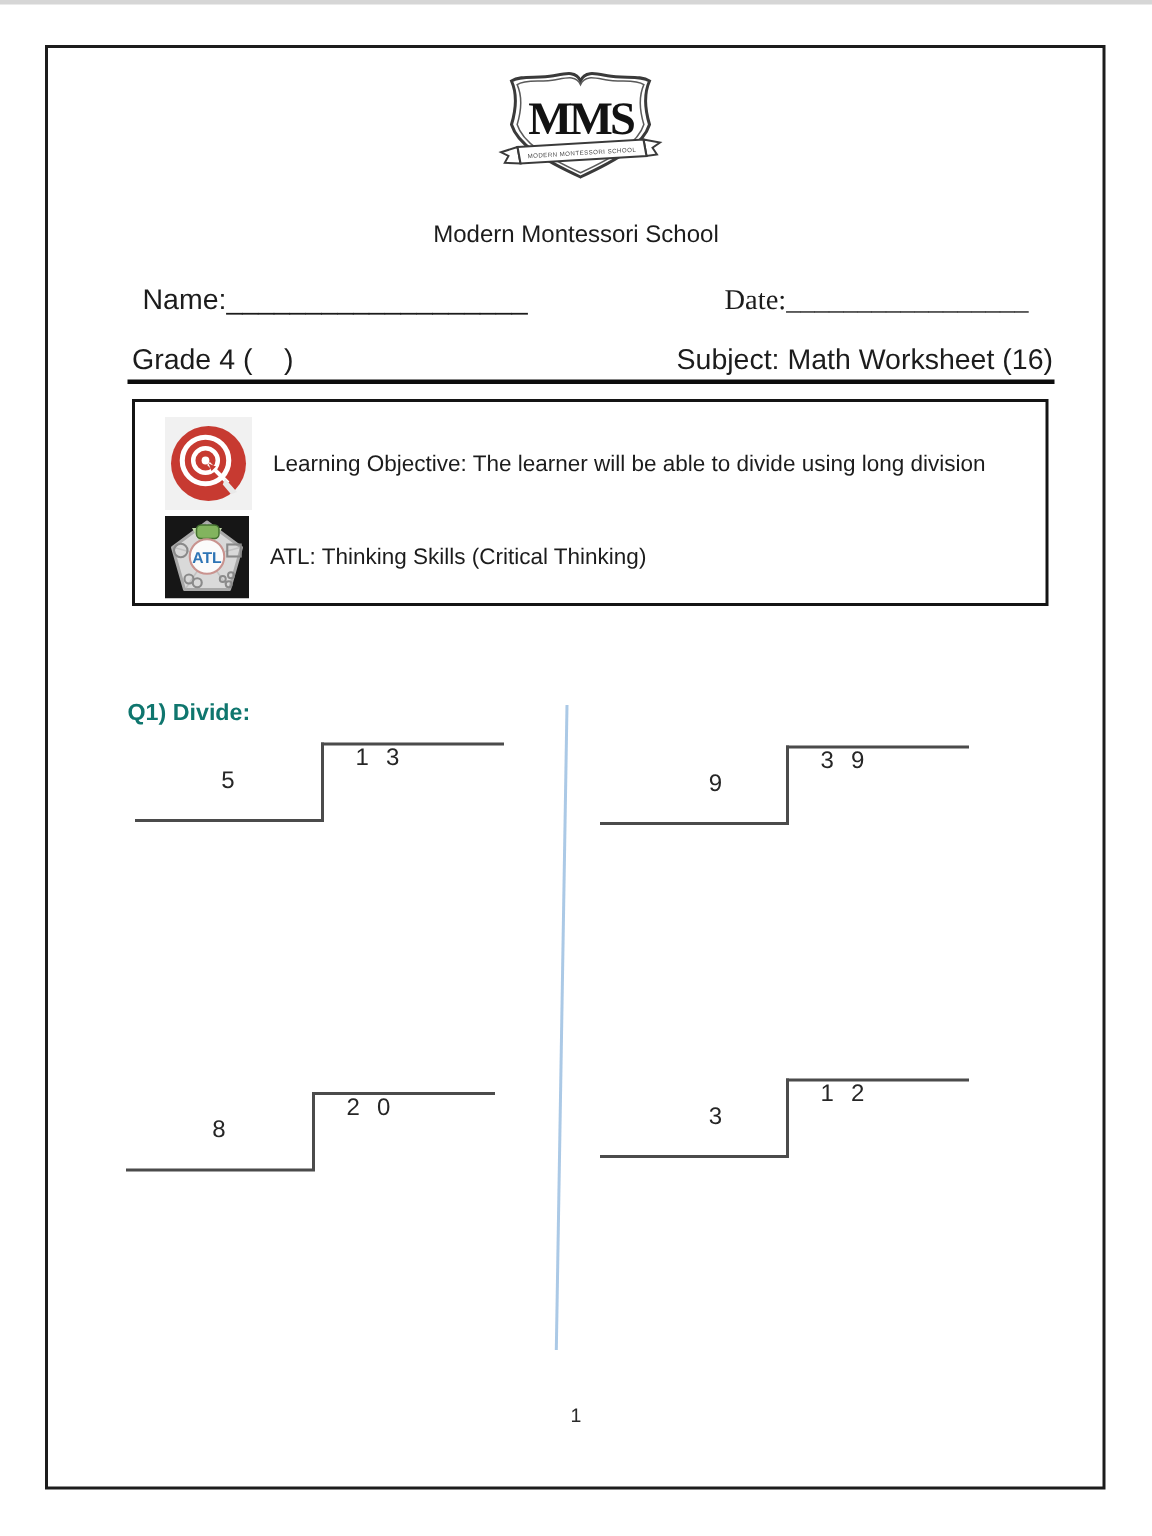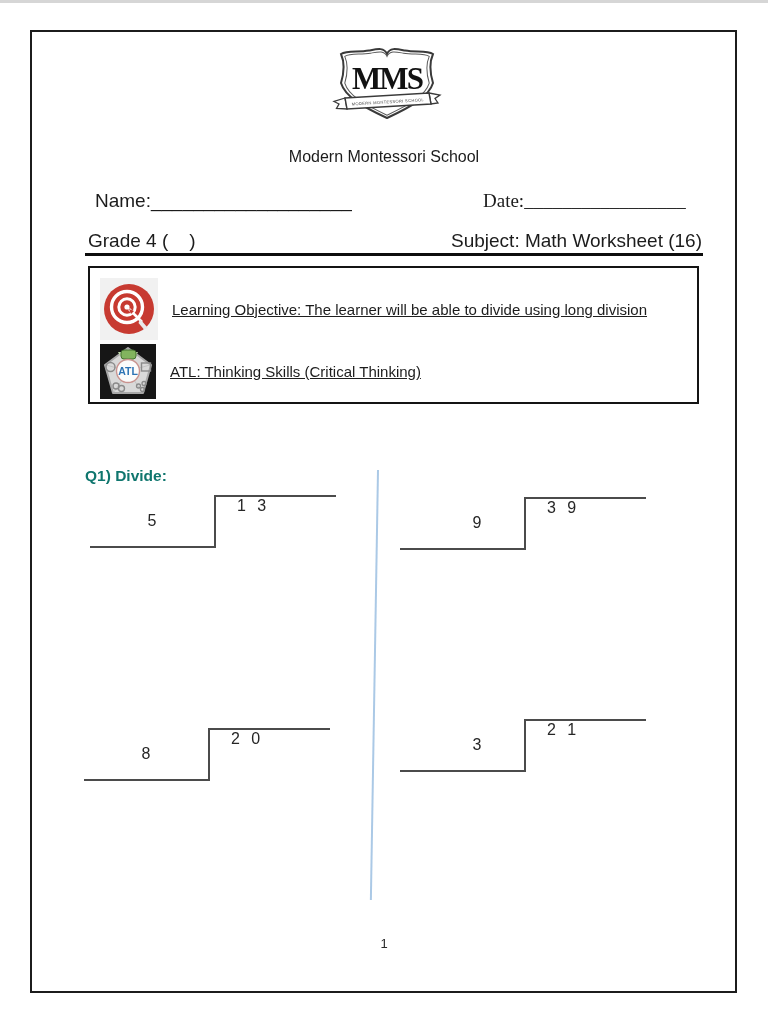--- a/index.html
+++ b/index.html
@@ -17,21 +17,21 @@
   .field{position:absolute;font-size:19px;color:#1c1c1c;white-space:pre;}
   .name-field{left:95px;top:190px;}
   .date-field{left:483px;top:190px;font-family:Liberation Serif, serif;}
   .grade-field{left:88px;top:230px;}
   .subject-field{top:230px;right:66px;}
   .thick-rule{position:absolute;left:85px;top:253px;width:618px;height:0;border-top:3px solid #0d0d0d;}
 
   
   .lo-box{position:absolute;left:88px;top:266px;width:611px;height:138px;border:2px solid #141414;
           box-sizing:border-box;padding-top:8px;}
-  .lo-row{display:flex;align-items:center;gap:14px;padding-left:10px;text-decoration:underline;}
+  .lo-row{display:flex;align-items:center;gap:14px;padding-left:20px;}
   .lo-row-1{height:66px;}
   .lo-row-2{height:58px;}
   .lo-text{font-size:15px;color:#1c1c1c;}
 
   
   .q1-heading{position:absolute;left:85px;top:437px;font-size:15.5px;color:#0f766e;margin-top:30px;}
   .q1-num{font-weight:600;}
   .q1-title{font-weight:700;}
 
   
@@ -155,18 +155,18 @@
     <div class="dividend-cell">
       <span class="digit dividend-text">2 0</span>
     </div>
   </div>
 
   <div class="problem p4">
     <div class="divisor-cell">
       <span class="digit divisor-text">3</span>
     </div>
     <div class="dividend-cell">
-      <span class="digit dividend-text">2 1</span>
+      <span class="digit dividend-text">1 2</span>
     </div>
   </div>
 
   <div class="page-number">1</div>
 </div>
 
 </body></html>

